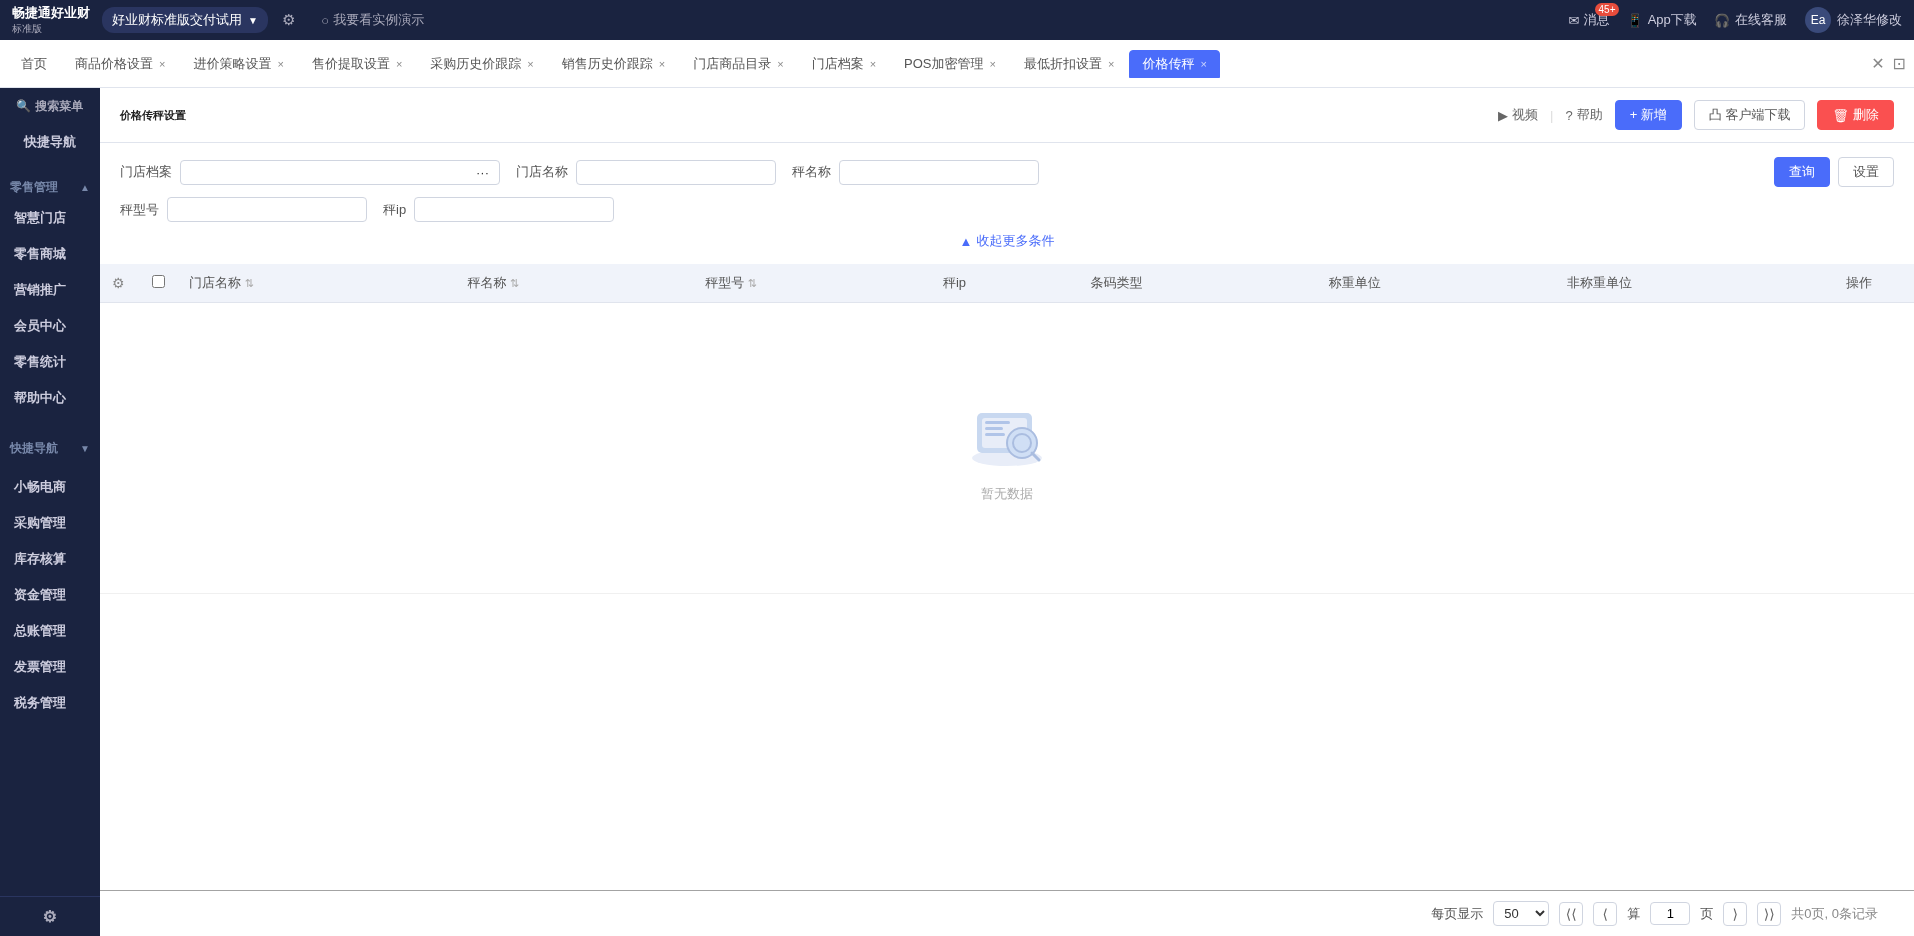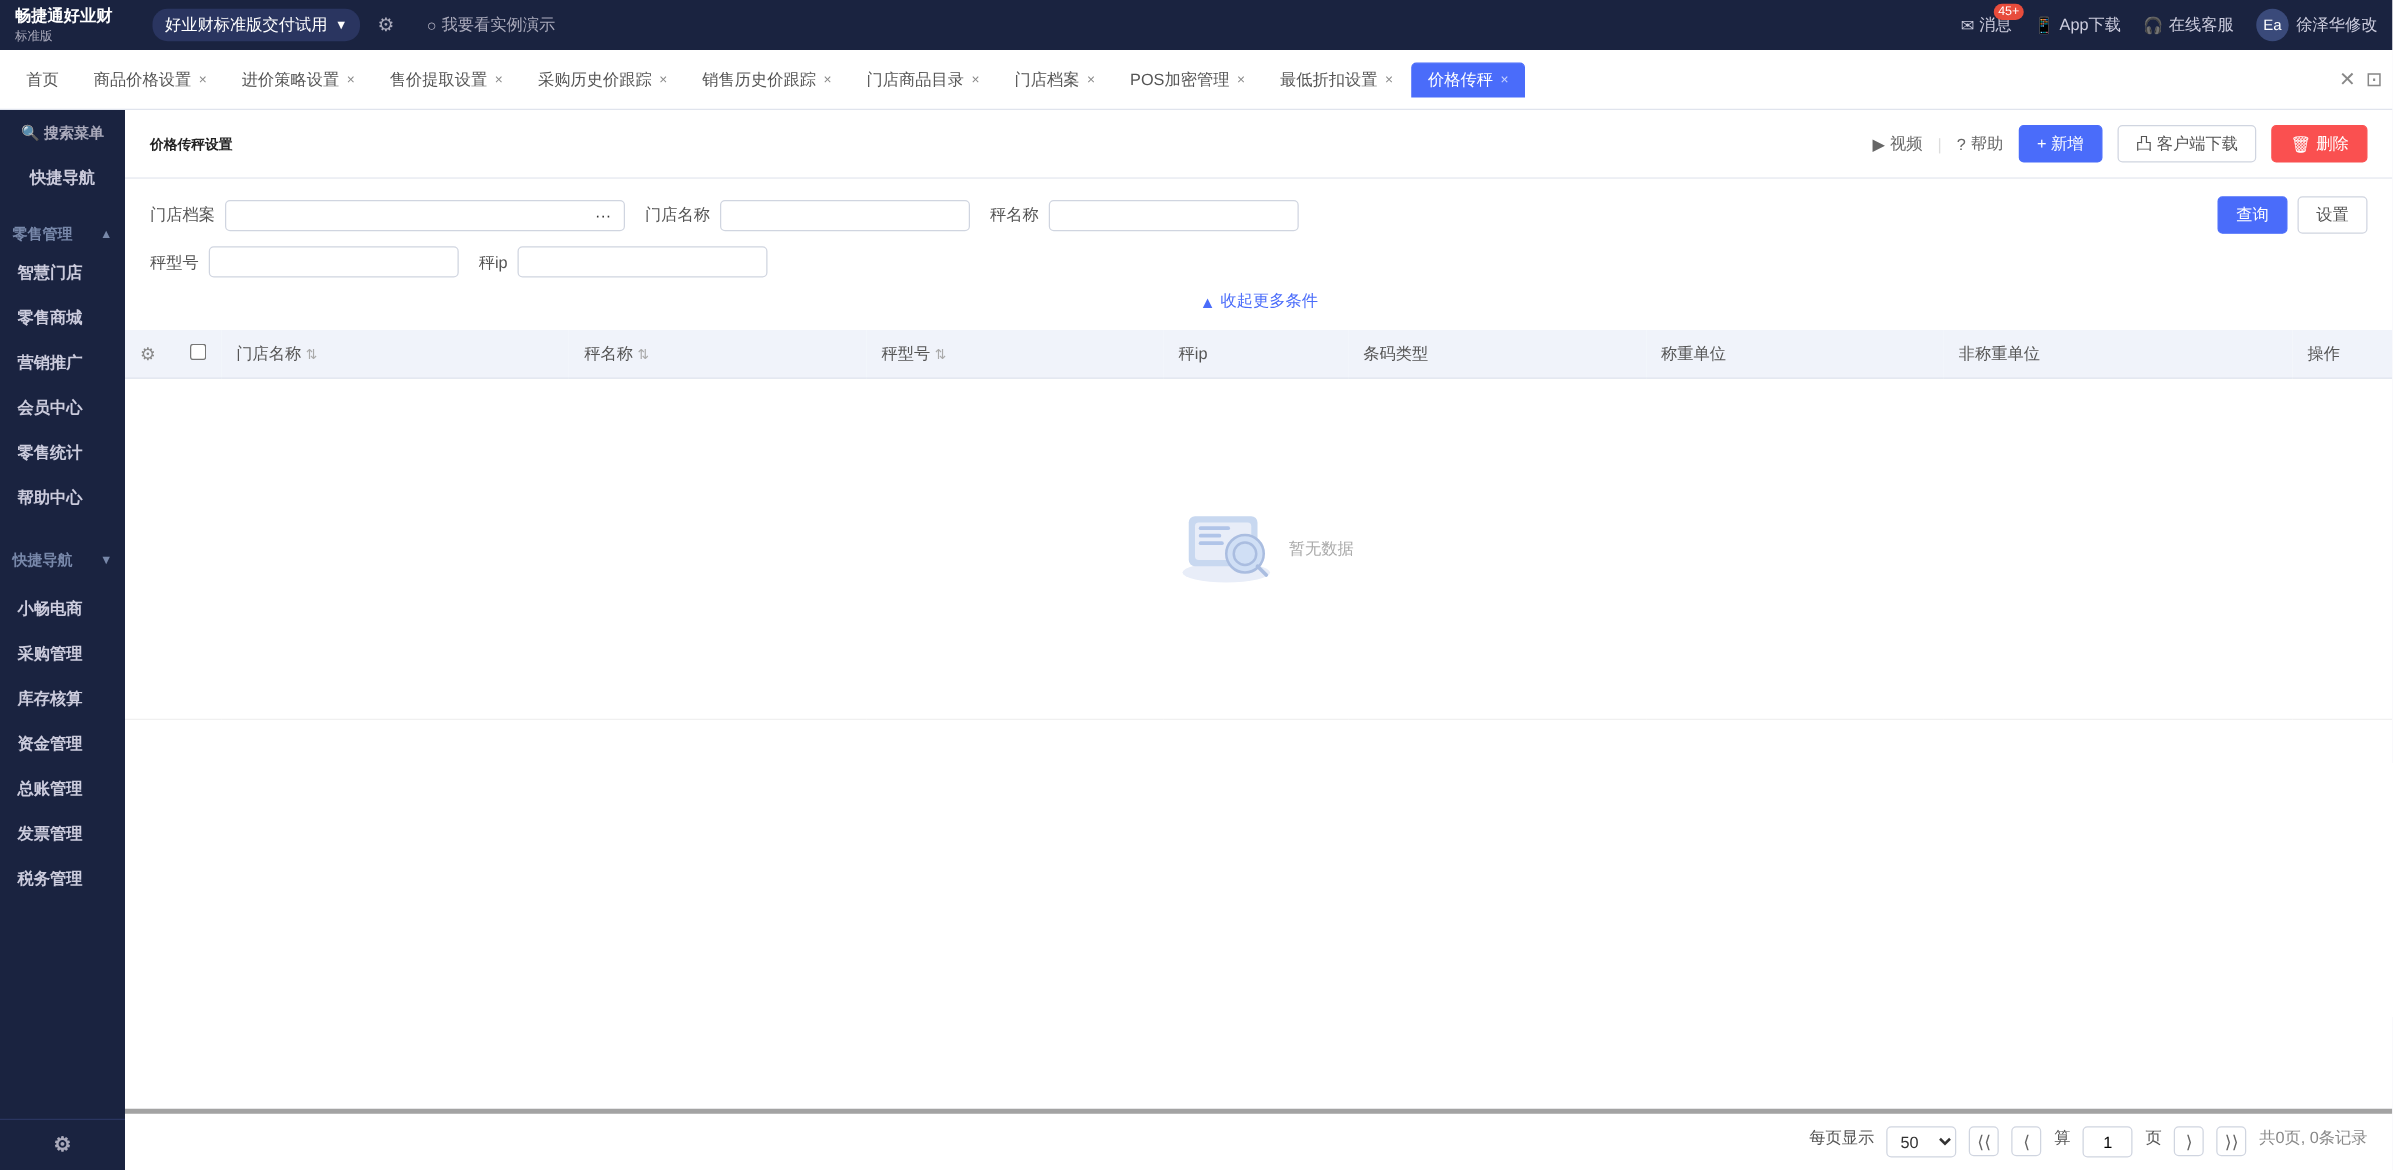--- a/index.html
+++ b/index.html
@@ -3,21 +3,21 @@
   <meta charset="utf-8">
   <style>
     * { box-sizing: border-box; margin: 0; padding: 0; }
     body { font-family: 'Microsoft YaHei', Arial, sans-serif; font-size: 13px; background: #f5f6fa; color: #333; display: flex; flex-direction: column; height: 100vh; overflow: hidden; }
 
     
     .top-bar { background: #1a2340; color: #fff; display: flex; align-items: center; height: 40px; padding: 0 12px; gap: 10px; flex-shrink: 0; }
     .top-bar-logo { display: flex; flex-direction: column; align-items: flex-start; justify-content: center; color: #fff; font-size: 12px; min-width: 80px; }
     .top-bar-logo .logo-title { font-size: 13px; font-weight: bold; white-space: nowrap; }
     .top-bar-logo .logo-sub { font-size: 10px; color: #aab; }
-    .top-bar-dropdown { display: flex; align-items: center; background: #2a3560; border-radius: 12px; padding: 4px 10px; font-size: 13px; color: #fff; cursor: pointer; gap: 6px; margin-left: 20px; }
+    .top-bar-dropdown { display: flex; align-items: center; background: #2a3560; border-radius: 12px; padding: 4px 10px; font-size: 13px; color: #fff; cursor: pointer; gap: 6px; margin-left: 0; }
     .top-bar-dropdown .arrow { font-size: 10px; }
     .top-bar-settings { color: #aab; cursor: pointer; font-size: 15px; margin-left: 4px; }
     .top-bar-demo { display: flex; align-items: center; gap: 4px; color: #aab; font-size: 13px; cursor: pointer; margin-left: 16px; }
     .top-bar-actions { margin-left: auto; display: flex; align-items: center; gap: 18px; }
     .top-bar-action { display: flex; align-items: center; gap: 4px; color: #ccd; font-size: 13px; cursor: pointer; position: relative; }
     .badge { background: #e74c3c; color: #fff; border-radius: 8px; font-size: 10px; padding: 1px 4px; position: absolute; top: -8px; right: -10px; }
     .top-bar-user { display: flex; align-items: center; gap: 6px; color: #ccd; font-size: 13px; }
     .user-avatar { width: 26px; height: 26px; border-radius: 50%; background: #3a4a7a; display: flex; align-items: center; justify-content: center; font-size: 12px; color: #fff; }
 
     
@@ -71,25 +71,25 @@
     
     .table-container { flex: 1; background: #fff; margin: 0; overflow: auto; }
     .data-table { width: 100%; border-collapse: collapse; font-size: 13px; }
     .data-table thead { background: #f0f3fa; }
     .data-table th { padding: 10px 12px; text-align: left; color: #555; font-weight: 500; border-bottom: 1px solid #e0e4ed; white-space: nowrap; }
     .data-table td { padding: 10px 12px; border-bottom: 1px solid #f0f0f0; color: #333; }
     .th-icon { cursor: pointer; color: #888; font-size: 14px; }
     .sort-icon { font-size: 11px; color: #aaa; }
 
     
-    .empty-state { display: flex; flex-direction: row; align-items: center; justify-content: center; padding: 80px 20px; color: #aaa; }
+    .empty-state { display: flex; flex-direction: column; align-items: center; justify-content: center; padding: 80px 20px; color: #aaa; }
     .empty-icon { width: 100px; height: 80px; margin-bottom: 12px; }
 
     
-    .pagination { background: #fff; padding: 10px 20px; display: flex; justify-content: flex-end; gap: 10px; border-top: 4px solid #a3a3a3; flex-shrink: 0; font-size: 13px; color: #555; }
+    .pagination { background: #fff; padding: 10px 36px; display: flex; align-items: center; justify-content: flex-end; gap: 10px; border-top: 1px solid #a3a3a3; flex-shrink: 0; font-size: 13px; color: #555; }
     .page-size-select { border: 1px solid #d0d5e0; border-radius: 4px; padding: 3px 6px; font-size: 13px; color: #333; background: #fff; cursor: pointer; }
     .page-nav-btn { width: 24px; height: 24px; border: 1px solid #d0d5e0; border-radius: 4px; background: #fff; display: flex; align-items: center; justify-content: center; cursor: pointer; color: #666; font-size: 14px; }
     .page-input { border: 1px solid #d0d5e0; border-radius: 4px; width: 40px; text-align: center; padding: 3px 4px; font-size: 13px; }
     .page-info { color: #888; }
   </style>
 </head>
 <body>
 
 <div class="top-bar">
   <div class="top-bar-logo">

